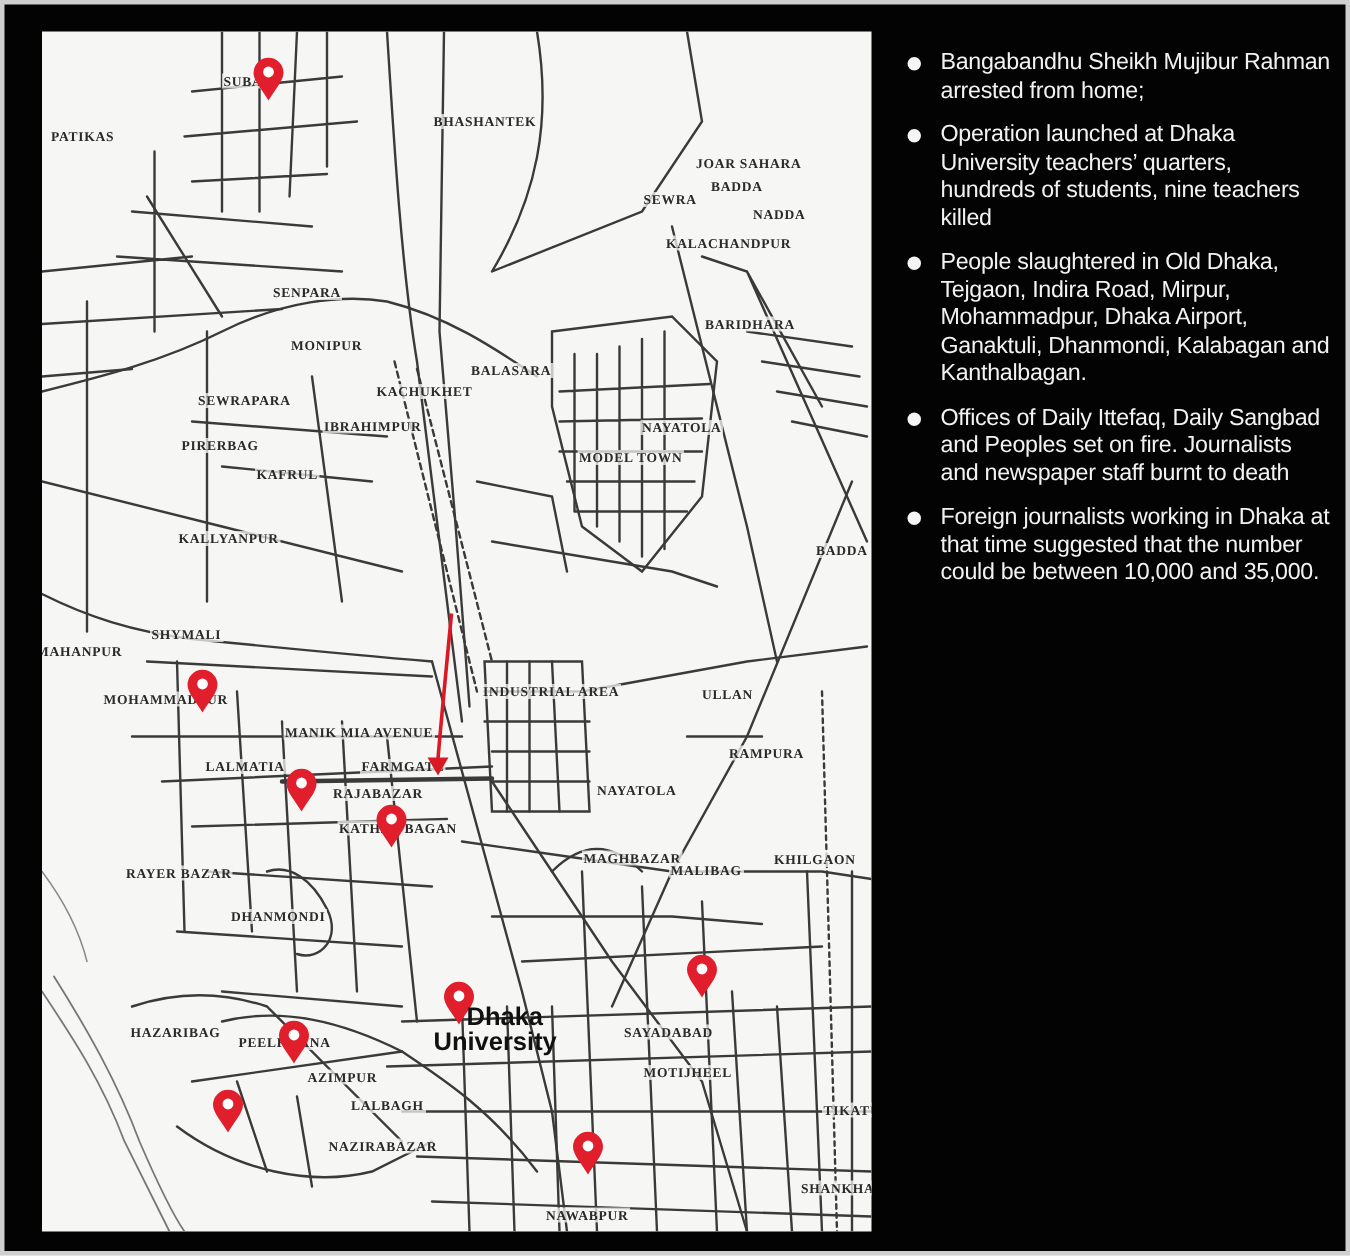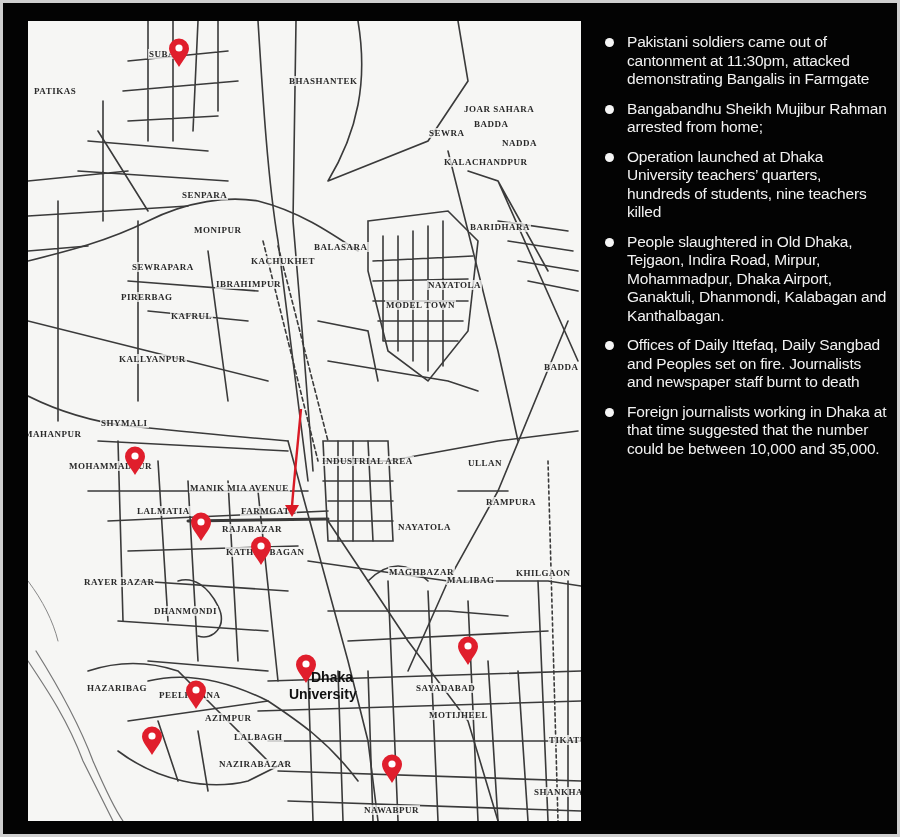--- a/index.html
+++ b/index.html
@@ -15,21 +15,21 @@
     position: absolute; left: 25px; top: 18px; width: 553px; height: 800px;
     background: #f6f6f4; overflow: hidden;
   }
   .map svg { position: absolute; left: 0; top: 0; }
   .map-label {
     position: absolute; font-family: "Liberation Serif", serif; font-weight: bold;
     font-size: 9px; color: #2a2a2a; letter-spacing: 0.5px; white-space: nowrap;
     background: rgba(246,246,244,0.75); padding: 0 1px;
   }
   .map-label.big {
-    font-family: "Liberation Sans", sans-serif; font-size: 14px; letter-spacing: 0;
+    font-family: "Liberation Sans", sans-serif; font-size: 17px; letter-spacing: 0;
     color: #111; background: transparent; line-height: 17px;
   }
   .pin { position: absolute; width: 22px; height: 30px; }
   .panel {
     position: absolute; left: 600px; top: 30px; width: 285px;
     color: #f2f2f2;
   }
   .bullet {
     position: relative; padding-left: 24px; margin-bottom: 11px;
     font-size: 15.5px; line-height: 18.5px; letter-spacing: -0.2px;
@@ -103,21 +103,21 @@
     <div id="labels-layer">
         <div class="map-label" style="left: 120px; top: 28px;">SUBAN</div>
         <div class="map-label" style="left: 5px; top: 65px;">PATIKAS</div>
         <div class="map-label" style="left: 260px; top: 55px;">BHASHANTEK</div>
         <div class="map-label" style="left: 435px; top: 83px;">JOAR SAHARA</div>
         <div class="map-label" style="left: 445px; top: 98px;">BADDA</div>
         <div class="map-label" style="left: 400px; top: 107px;">SEWRA</div>
         <div class="map-label" style="left: 473px; top: 117px;">NADDA</div>
         <div class="map-label" style="left: 415px; top: 136px;">KALACHANDPUR</div>
         <div class="map-label" style="left: 153px; top: 169px;">SENPARA</div>
-        <div class="map-label" style="left: 441px; top: 201px;">BARIDHARA</div>
+        <div class="map-label" style="left: 441px; top: 190px;">BARIDHARA</div>
         <div class="map-label" style="left: 165px; top: 204px;">MONIPUR</div>
         <div class="map-label" style="left: 187px; top: 222px; margin-top: 36px;">IBRAHIMPUR</div>
         <div class="map-label" style="left: 222px; top: 235px;">KACHUKHET</div>
         <div class="map-label" style="left: 285px; top: 221px;">BALASARA</div>
         <div class="map-label" style="left: 103px; top: 241px;">SEWRAPARA</div>
         <div class="map-label" style="left: 399px; top: 259px;">NAYATOLA</div>
         <div class="map-label" style="left: 92px; top: 271px;">PIRERBAG</div>
         <div class="map-label" style="left: 357px; top: 279px;">MODEL TOWN</div>
         <div class="map-label" style="left: 142px; top: 290px;">KAFRUL</div>
         <div class="map-label" style="left: 515px; top: 341px;">BADDA</div>
@@ -210,20 +210,19 @@
       <div style="padding-left:22px;">Dhaka</div>
       <div>University</div>
     </div>
     <svg width="553" height="800" viewBox="0 0 553 800" style="pointer-events:none;">
       <path d="M273 388 C270 420 266 460 264 485" stroke="#d91a25" stroke-width="2.4" fill="none"></path>
       <path d="M257 484 L271 484 L264 496 Z" fill="#d91a25"></path>
     </svg>
   </div>
 
   <div class="panel" id="panel">
-      <div class="bullet"><span class="dot"></span><span>Pakistani soldiers came out of cantonment at 11:30pm, attacked demonstrating Bangalis in Farmgate</span></div>
       <div class="bullet"><span class="dot"></span><span>Bangabandhu Sheikh Mujibur Rahman arrested from home;</span></div>
       <div class="bullet"><span class="dot"></span><span>Operation launched at Dhaka University teachers’ quarters, hundreds of students, nine teachers killed</span></div>
       <div class="bullet"><span class="dot"></span><span>People slaughtered in Old Dhaka, Tejgaon, Indira Road, Mirpur, Mohammadpur, Dhaka Airport, Ganaktuli, Dhanmondi, Kalabagan and Kanthalbagan.</span></div>
       <div class="bullet"><span class="dot"></span><span>Offices of Daily Ittefaq, Daily Sangbad and Peoples set on fire. Journalists and newspaper staff burnt to death</span></div>
       <div class="bullet"><span class="dot"></span><span>Foreign journalists working in Dhaka at that time suggested that the number could be between 10,000 and 35,000.</span></div>
     </div>
 </div>
 
 </body></html>

